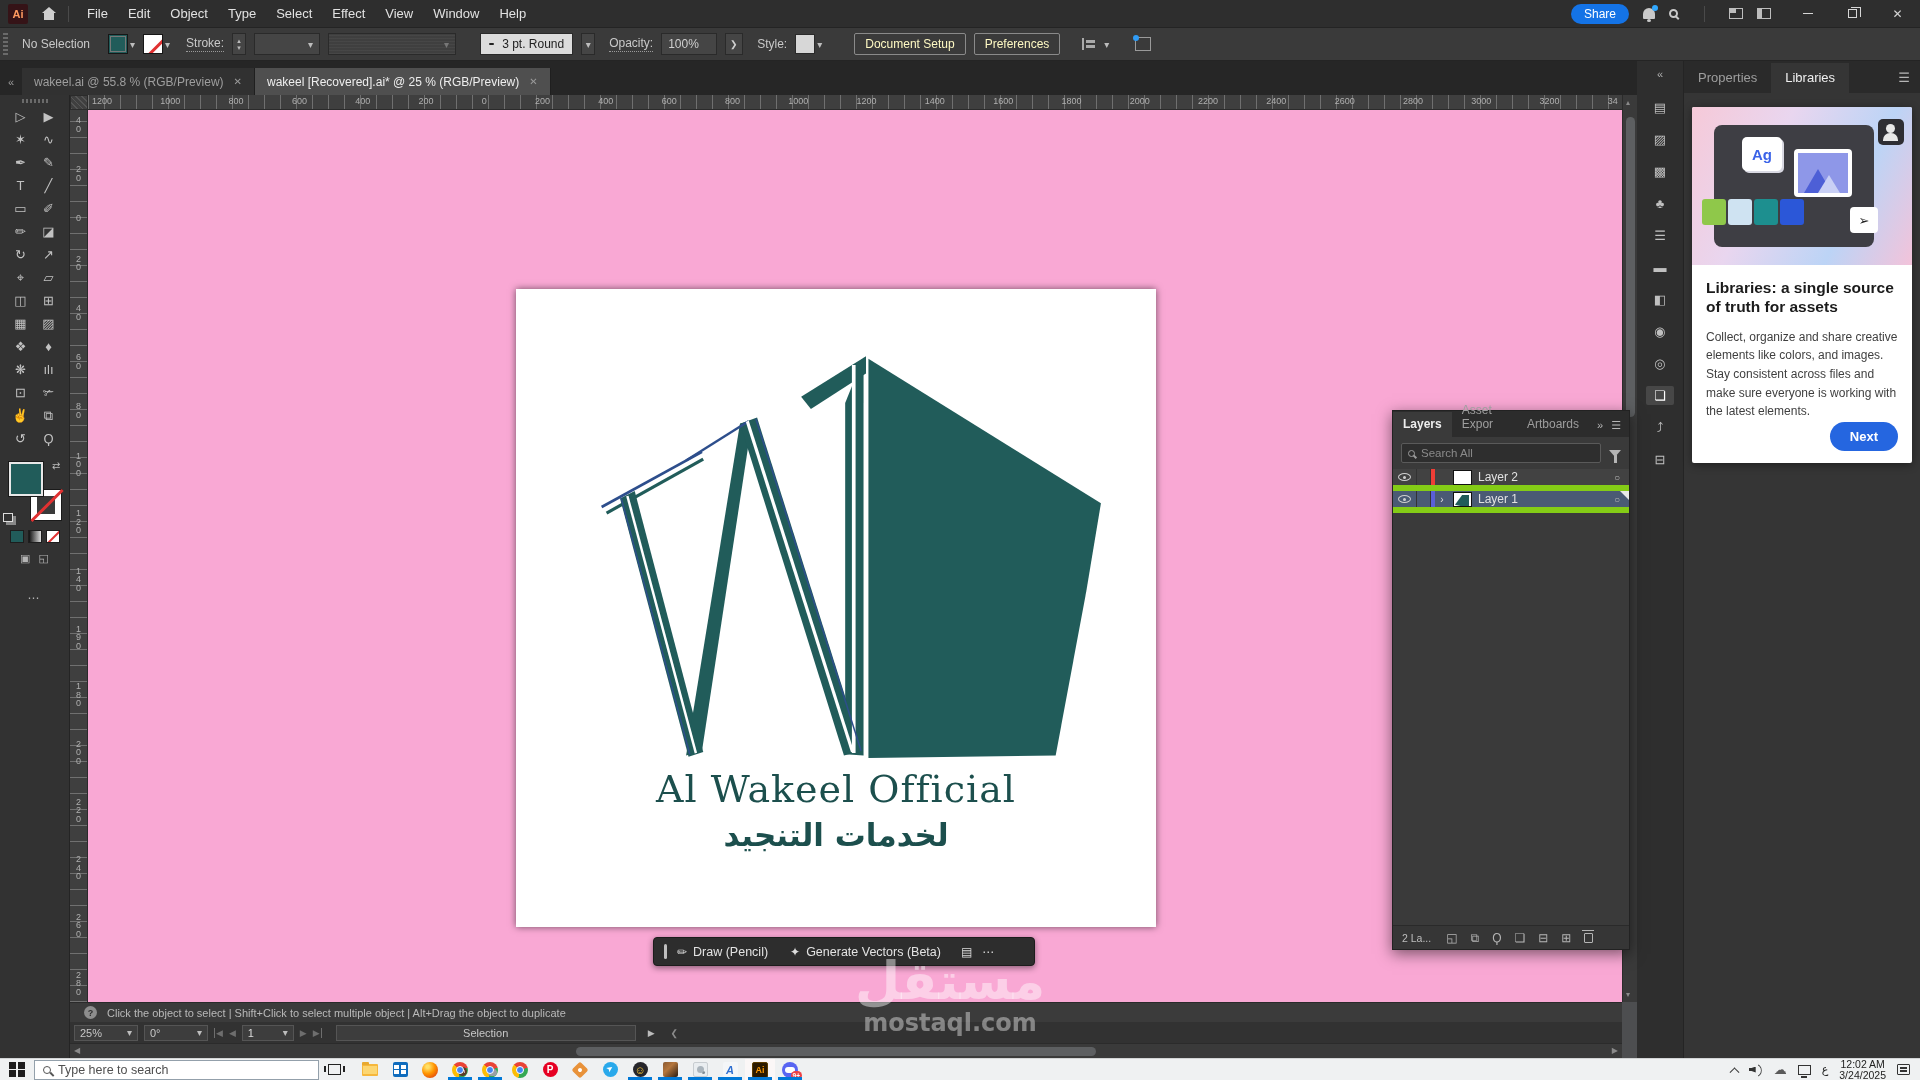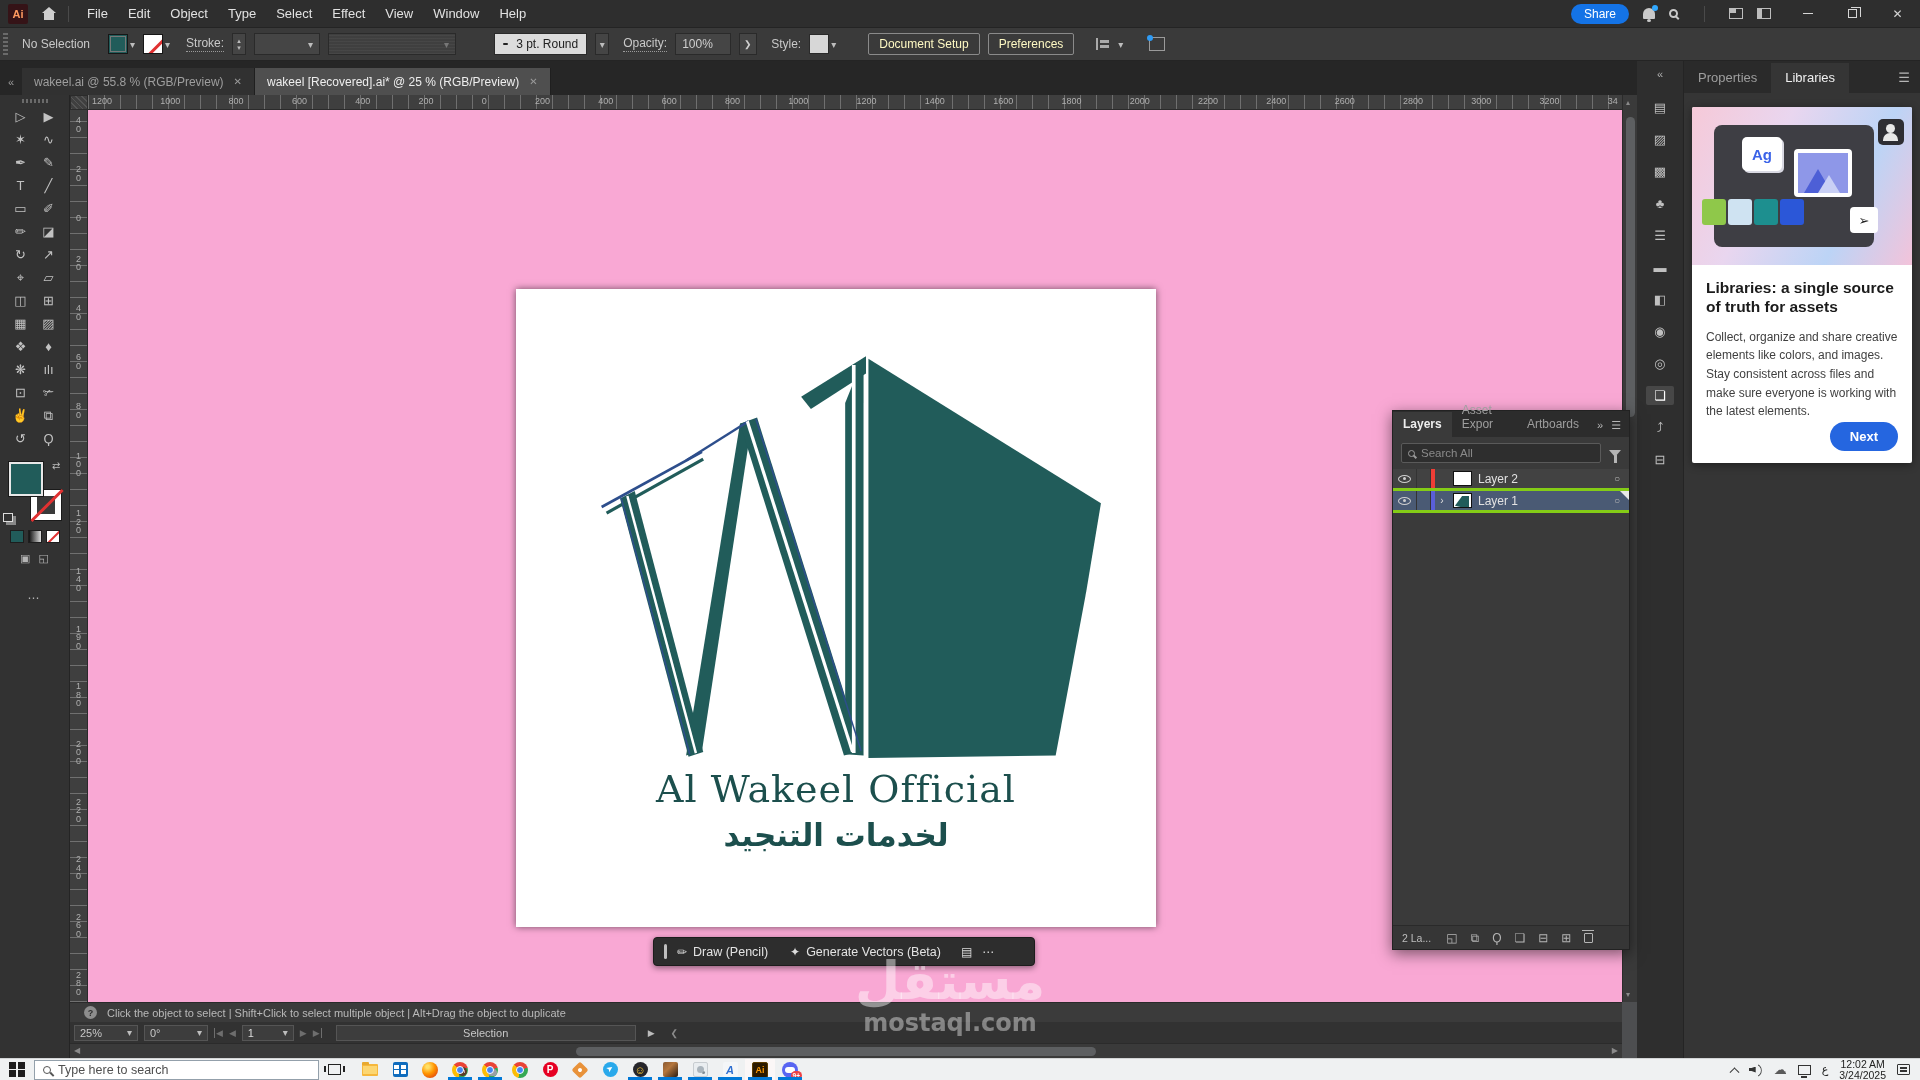--- a/index.html
+++ b/index.html
@@ -150,21 +150,21 @@
   .lp-tabs-right { margin-left:auto; display:flex; gap:8px; padding:0 8px 5px; color:#b5b5b5; font-size:11px; }
   .lp-search-row { height:32px; display:flex; align-items:center; gap:8px; padding:0 8px; }
   .lp-search { flex:1; height:20px; background:#2e2e2e; border:1px solid #5a5a5a; border-radius:2px;
                display:flex; align-items:center; gap:6px; padding:0 6px; }
   .lp-search input { background:transparent; border:none; outline:none; color:#ccc; font-size:11.5px; width:120px; }
   .lp-search input::placeholder { color:#8a8a8a; }
   .mag-sm { width:7px; height:7px; border:1.5px solid #9a9a9a; border-radius:50%; position:relative; flex:none; }
   .mag-sm::after { content:""; position:absolute; width:1.5px; height:4px; background:#9a9a9a; right:-1px; bottom:-3px; transform:rotate(-45deg); }
   .funnel { width:0; height:0; border-left:6px solid transparent; border-right:6px solid transparent; border-top:7px solid #b5b5b5; position:relative; }
   .funnel::after { content:""; position:absolute; left:-1.5px; top:-2px; width:3px; height:8px; background:#b5b5b5; }
-  .layer-row { height:22px; display:flex; align-items:center; background:#424242; border-bottom:3px solid #84cc16; position:relative; }
+  .layer-row { height:22px; display:flex; align-items:center; background:#424242; border-bottom:6px solid #84cc16; position:relative; }
   .layer-row.selected { background:#4a5a74; }
   .eye-cell { width:24px; display:flex; justify-content:center; border-right:1px solid #333; align-self:stretch; align-items:center; }
   .eye { width:13px; height:8px; border:1.5px solid #cfcfcf; border-radius:50%; position:relative; }
   .eye::after { content:""; position:absolute; left:3.5px; top:1.5px; width:3px; height:3px; border-radius:50%; background:#cfcfcf; }
   .lock-cell { width:14px; align-self:stretch; border-right:1px solid #333; }
   .color-bar { width:4px; align-self:stretch; }
   .lr-chev { width:14px; color:#ddd; font-size:10px; text-align:center; }
   .lr-thumb { width:19px; height:15px; background:#fff; border:1px solid #111; margin:0 4px; position:relative; overflow:hidden; }
   .lr-thumb.logo::before { content:""; position:absolute; left:2px; top:2px; border-left:5px solid transparent; border-right:5px solid transparent; border-bottom:11px solid #215c5a; transform:rotate(12deg); }
   .lr-thumb.logo::after { content:""; position:absolute; right:2px; top:2px; width:7px; height:11px; background:#215c5a; }
@@ -335,21 +335,21 @@
       <span>▾</span>
   </div>
   <div class="opt-field" style="width:66px">
     <span style="flex:1"></span>
       <span class="caret">▾</span>
   </div>
   <div class="opt-field dis" style="width:128px">
     <span style="flex:1"></span>
       <span class="caret" style="color:#777">▾</span>
   </div>
-  <div class="profile-field" style="margin-left:30px">
+  <div class="profile-field" style="margin-left:16px">
     <span class="profile-dot"></span>
     <span>3 pt. Round</span>
   </div>
   <div class="stepper" style="height:22px">
       <span class="caret">▾</span>
     </div>
   <span class="opt-label dotted-u" style="margin-left:6px">Opacity:</span>
   <div class="opt-field" style="width:56px">
     <span>100%</span>
   </div>

